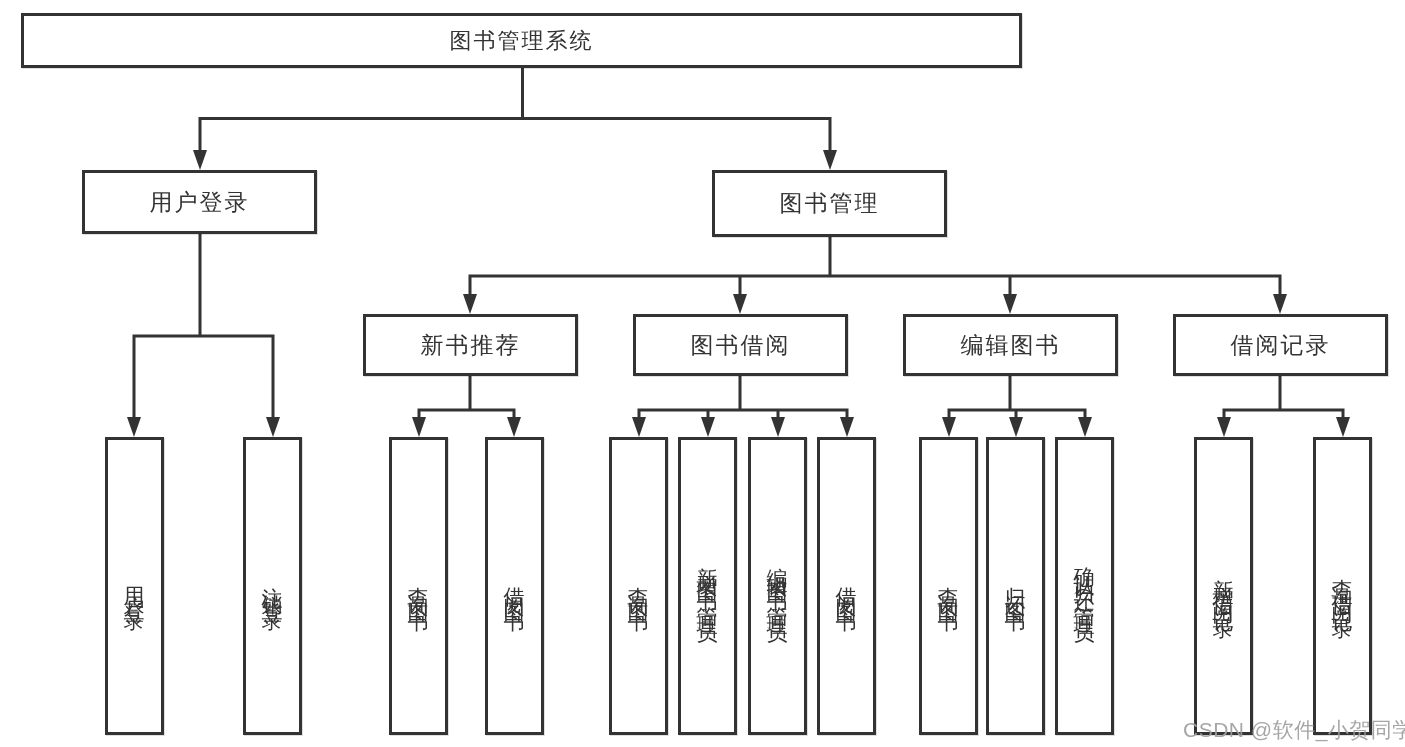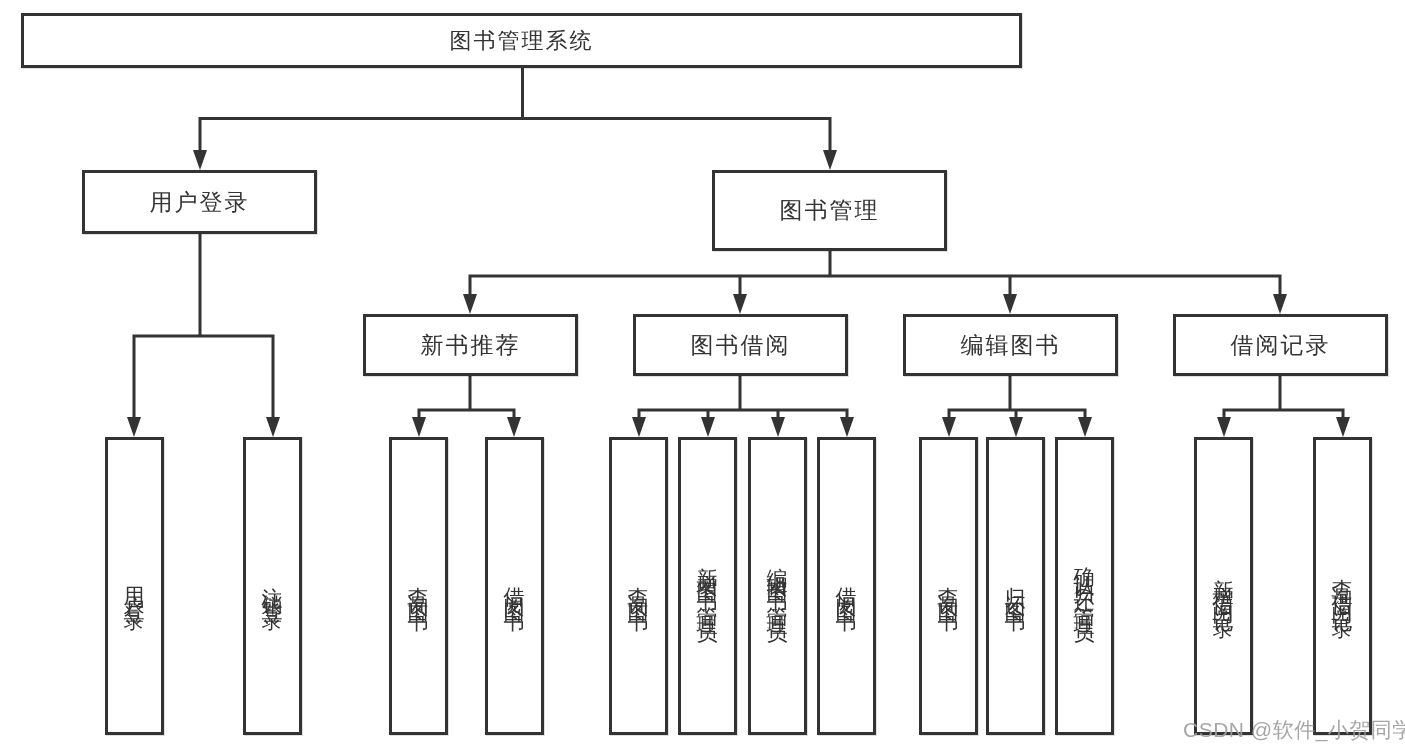--- a/index.html
+++ b/index.html
@@ -37,21 +37,21 @@
   }
   .hlabel {
     font-size: 23px;
     letter-spacing: 2px;
     white-space: nowrap;
   }
   .node-root { left: 21px; top: 13px; width: 1001px; height: 55px; }
   .node-root .hlabel { font-size: 22px; }
 
   .node-l2-a { left: 82px;  top: 170px; width: 235px; height: 64px; }
-  .node-l2-b { left: 712px; top: 170px; width: 235px; height: 81px; font-family: Liberation Serif, serif; }
+  .node-l2-b { left: 712px; top: 170px; width: 235px; height: 67px; font-family: Liberation Serif, serif; }
 
   .node-l3 { top: 314px; width: 215px; height: 62px; }
   .node-l3-a { left: 363px; }
   .node-l3-b { left: 633px; }
   .node-l3-c { left: 903px; }
   .node-l3-d { left: 1173px; }
 
   .leaf { top: 437px; width: 59px; height: 298px; }
   .vlabel {
     writing-mode: vertical-rl;

